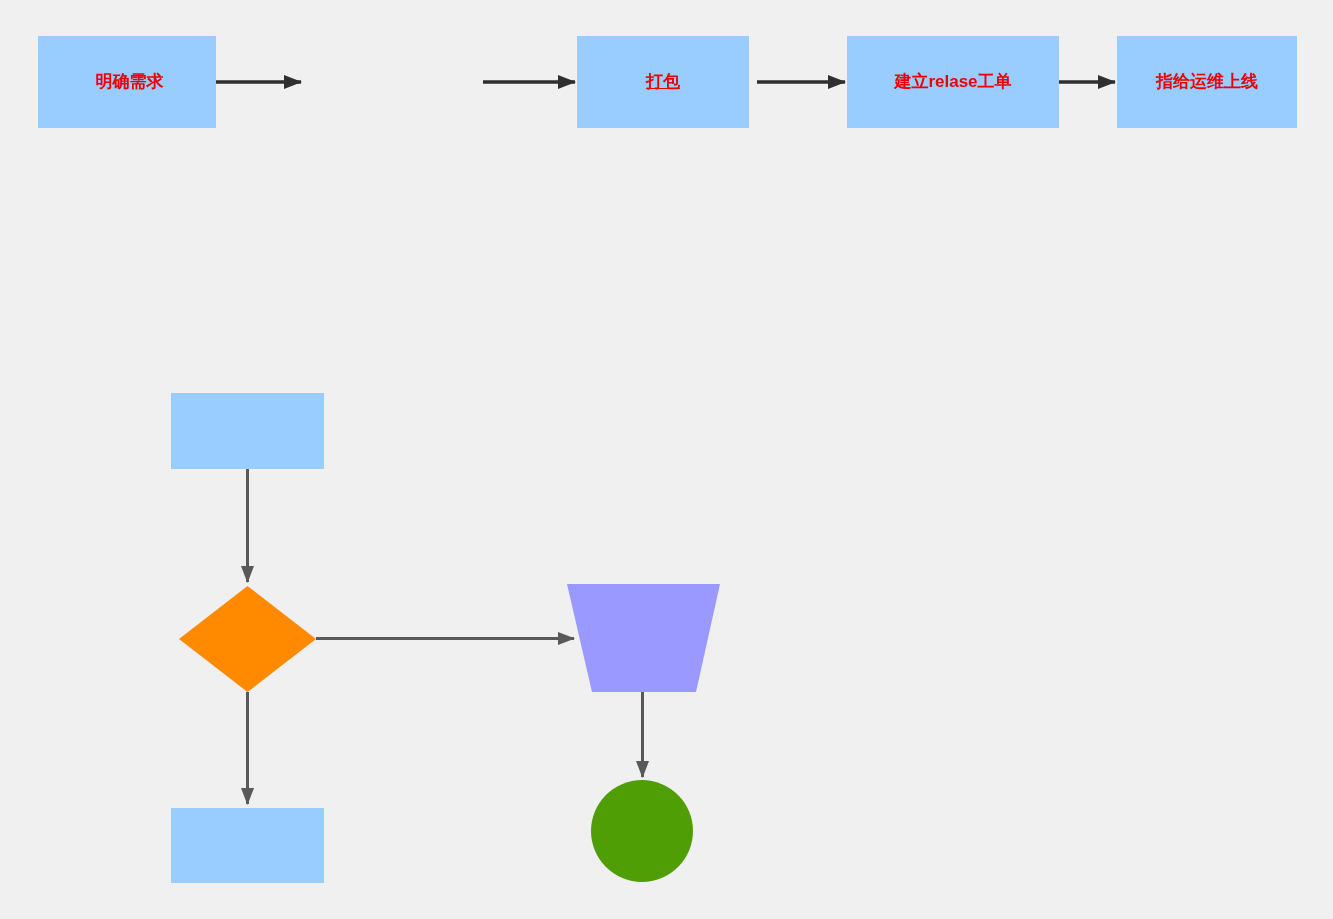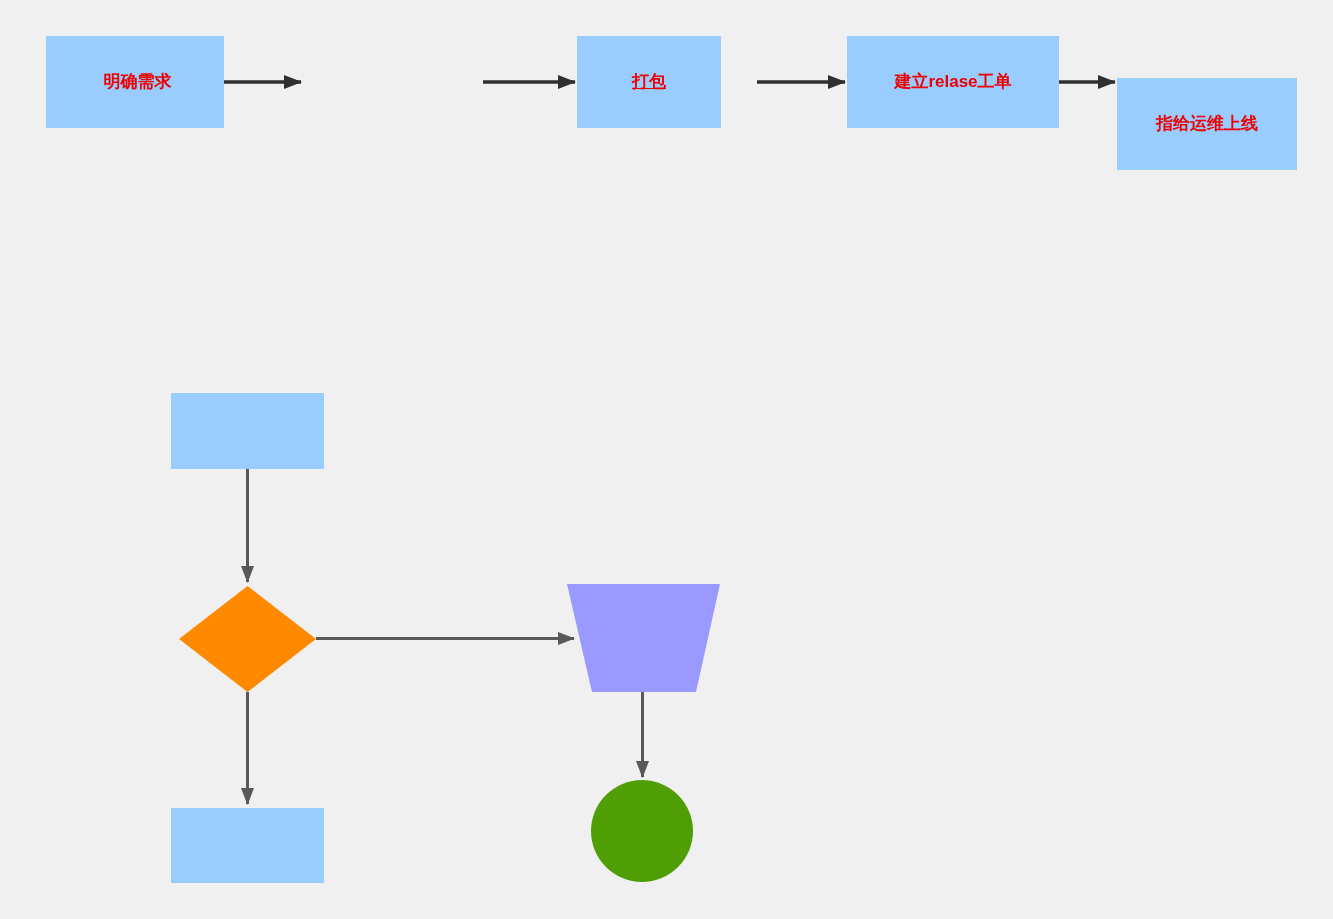--- a/index.html
+++ b/index.html
@@ -23,25 +23,25 @@
     align-items: center;
     justify-content: center;
     text-align: center;
     color: #ee0000;
     font-weight: bold;
     font-size: 17px;
     line-height: 1.32;
     box-sizing: border-box;
     padding: 0 8px;
   }
-  .node-1 { left: 46px;   width: 178px; padding-left: 13px; }
+  .node-1 { left: 38px;   width: 178px; padding-left: 13px; }
   .node-2 { left: 303px;  width: 180px; }
-  .node-3 { left: 577px;  width: 144px; text-decoration: underline; }
+  .node-3 { left: 577px;  width: 172px; text-decoration: underline; }
   .node-4 { left: 847px;  width: 212px; }
-  .node-5 { left: 1117px; width: 180px; margin-top: 42px; }
+  .node-5 { left: 1117px; width: 180px; }
   .diagram-svg {
     position: absolute;
     left: 0;
     top: 0;
     width: 1333px;
     height: 919px;
   }
 </style>
 </head>
 <body>

